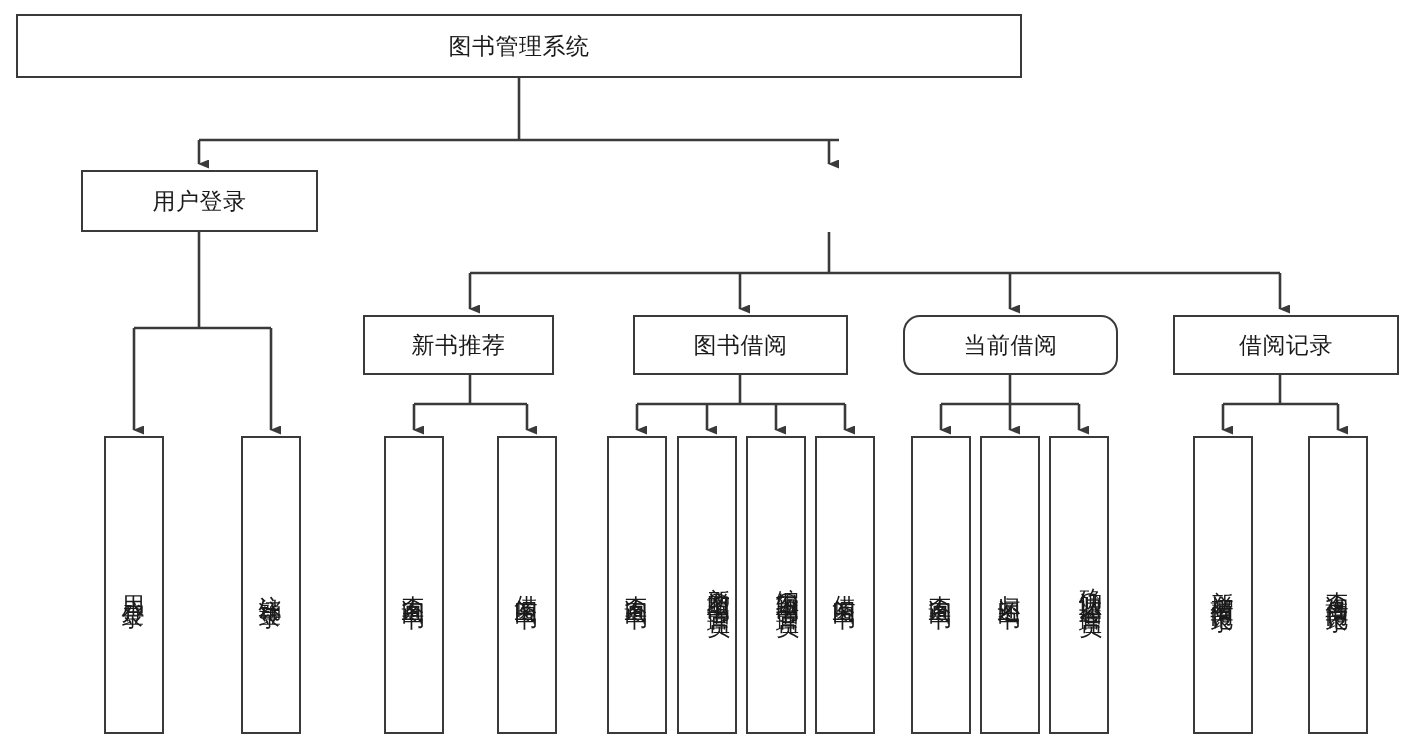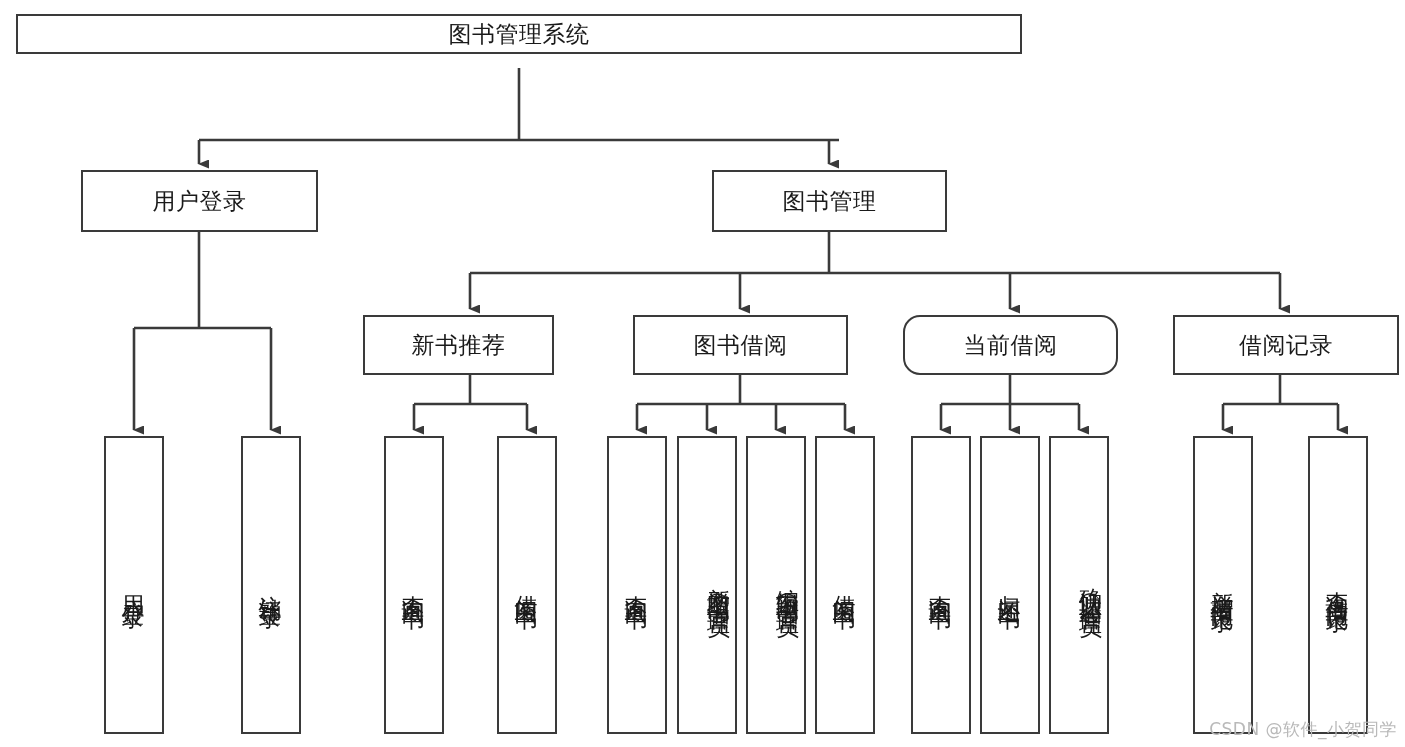--- a/index.html
+++ b/index.html
@@ -115,29 +115,26 @@
       <path d="M1010,404 L1010,430" marker-end="url(#arrow)"></path>
       <path d="M1079,404 L1079,430" marker-end="url(#arrow)"></path>
 
       <path d="M1280,375 L1280,404"></path>
       <path d="M1223,404 L1338,404"></path>
       <path d="M1223,404 L1223,430" marker-end="url(#arrow)"></path>
       <path d="M1338,404 L1338,430" marker-end="url(#arrow)"></path>
     </g>
   </svg>
 
-  <div class="node horiz" style="left:16px; top:14px; width:1006px; height:40px;">
+  <div class="node horiz" style="left:16px; top:14px; width:1006px; height:64px;">
     <span>图书管理系统</span>
   </div>
 
   <div class="node horiz" style="left:81px; top:170px; width:237px; height:62px;">
     <span>用户登录</span>
-  </div>
-  <div class="node horiz" style="left:712px; top:170px; width:235px; height:62px;">
-    <span>图书管理</span>
   </div>
 
   <div class="node horiz" style="left:363px; top:315px; width:191px; height:60px;">
     <span>新书推荐</span>
   </div>
   <div class="node horiz" style="left:633px; top:315px; width:215px; height:60px;">
     <span>图书借阅</span>
   </div>
   <div class="node horiz" style="left:903px; top:315px; width:215px; height:60px;border-radius:17px;">
     <span>当前借阅</span>
@@ -183,15 +180,14 @@
     <span class="txt">确认归还（管理员）</span>
   </div>
 
   <div class="node vert leafA" style="left:1193px; top:436px; width:60px; height:298px;">
     <span class="txt">新增借阅记录</span>
   </div>
   <div class="node vert leafA" style="left:1308px; top:436px; width:60px; height:298px;">
     <span class="txt">查询借阅记录</span>
   </div>
 
-  <div class="watermark">CSDN @软件_小贺同学</div>
 
 </div>
 
 </body></html>

